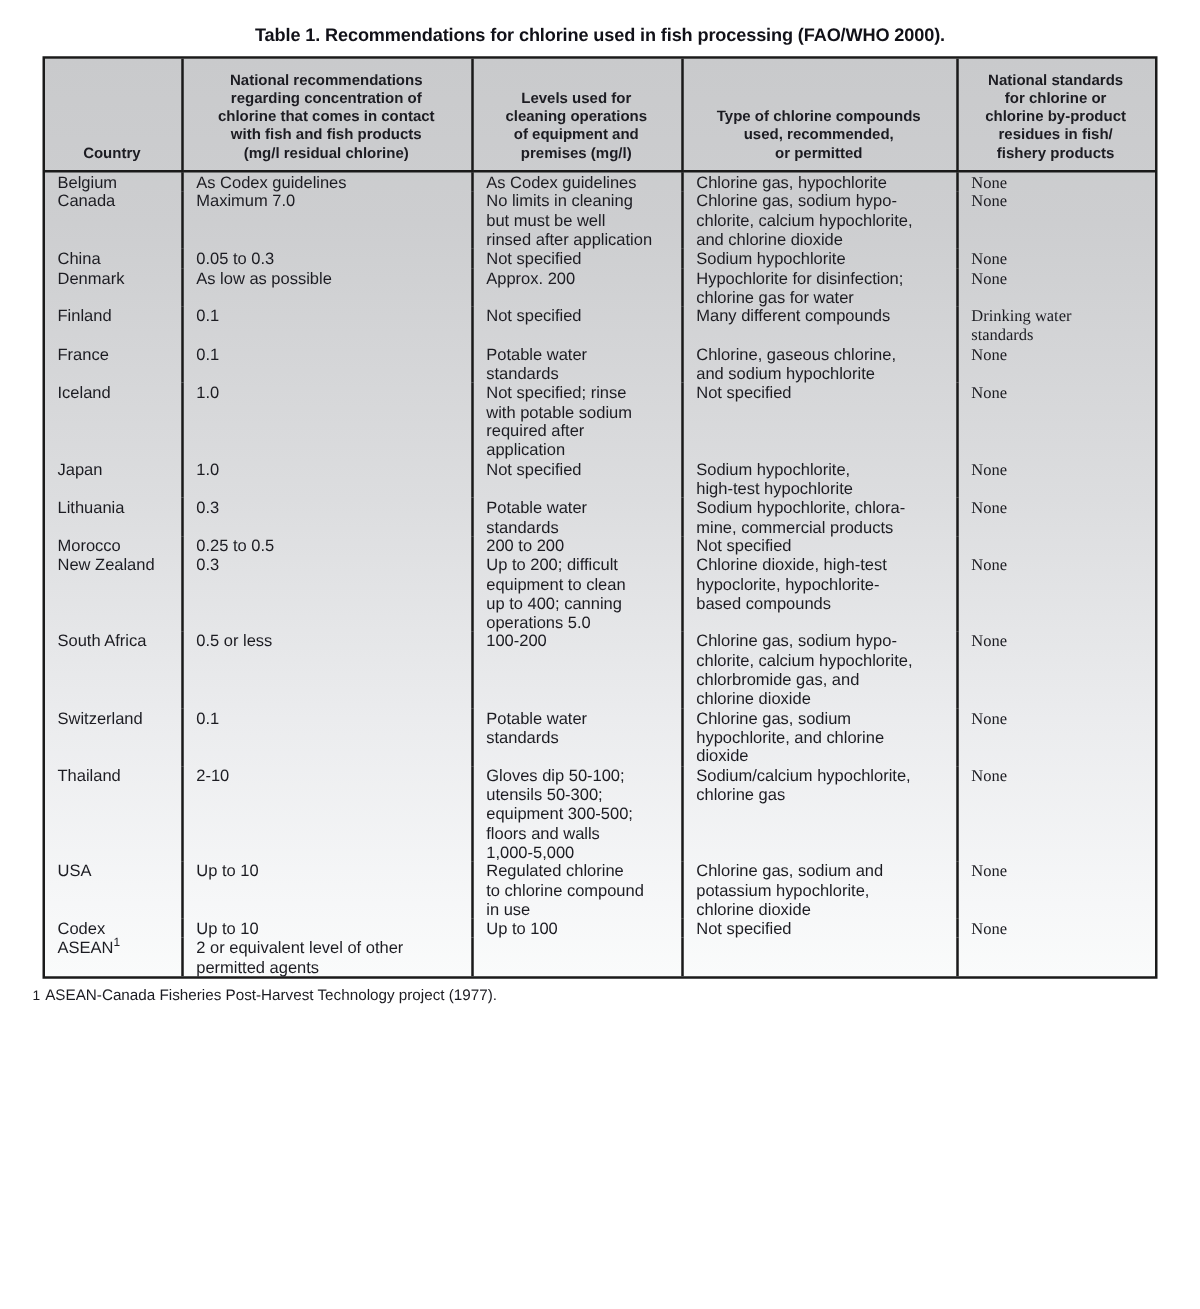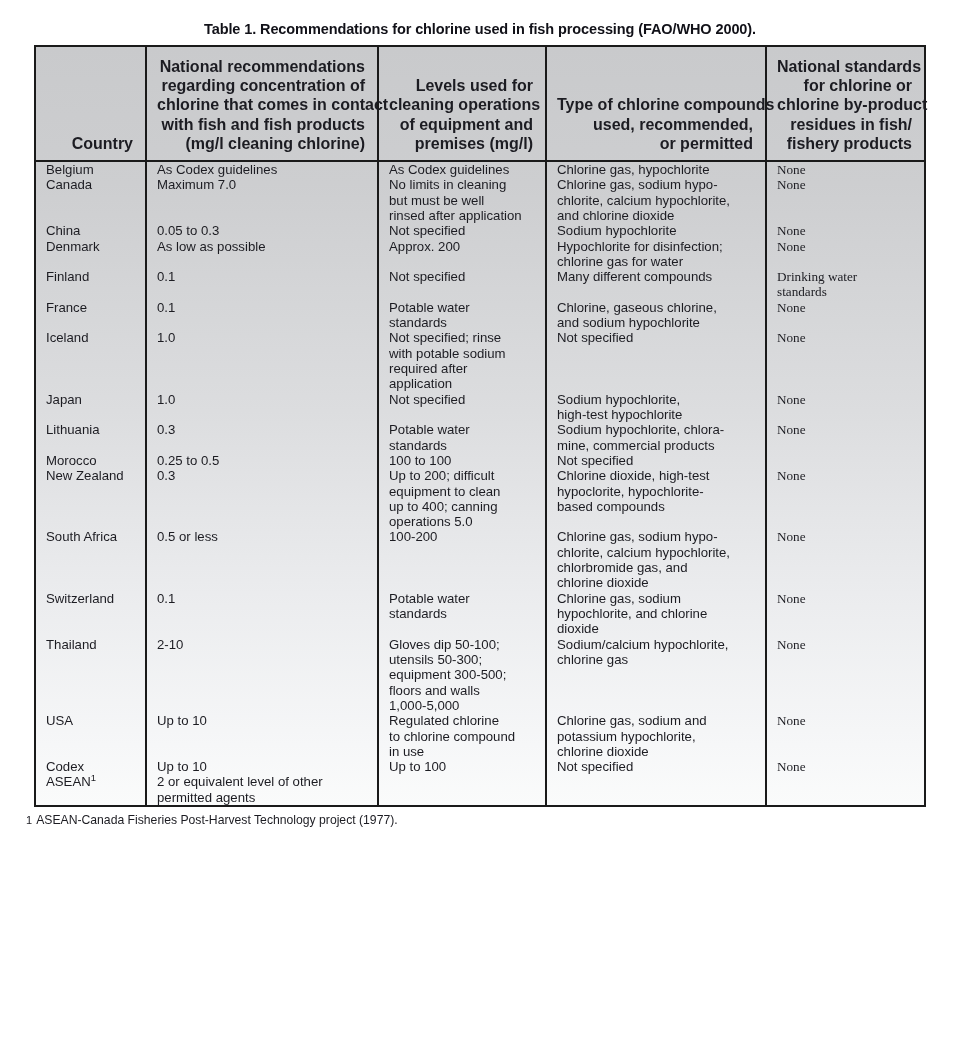--- a/index.html
+++ b/index.html
@@ -46,27 +46,27 @@
   table.fao col.c-levels  { width: 168px; }
   table.fao col.c-type    { width: 220px; }
   table.fao col.c-std     { width: 158px; }
 
   table.fao th, table.fao td {
     vertical-align: top;
     padding: 0;
     border: 0;
   }
   table.fao th {
-    text-align: right;
+    text-align: center;
     font-weight: bold;
     vertical-align: bottom;
     padding: 10px 12px 7px 10px;
     border-right: 2px solid #1a1a1a;
     border-bottom: 2px solid #1a1a1a;
-    font-size: 16px;
+    font-size: 12px;
     line-height: 1.2;
   }
   table.fao th:last-child { border-right: 0; }
   table.fao td {
     padding: 9px 10px 9px 10px;
     border-right: 2px solid #1a1a1a;
   }
   table.fao td:last-child { border-right: 0; font-family: Liberation Serif, serif; }
 
   .head-row th.th-country {
@@ -115,21 +115,21 @@
       <thead>
         <tr class="head-row">
           <th class="th-country">
               <span class="cell-line">Country</span>
             </th>
           <th>
               <span class="cell-line">National recommendations</span>
               <span class="cell-line">regarding concentration of</span>
               <span class="cell-line">chlorine that comes in contact</span>
               <span class="cell-line">with fish and fish products</span>
-              <span class="cell-line">(mg/l cleaning chlorine)</span>
+              <span class="cell-line">(mg/l residual chlorine)</span>
             </th>
           <th>
               <span class="cell-line">Levels used for</span>
               <span class="cell-line">cleaning operations</span>
               <span class="cell-line">of equipment and</span>
               <span class="cell-line">premises (mg/l)</span>
             </th>
           <th>
               <span class="cell-line">Type of chlorine compounds</span>
               <span class="cell-line">used, recommended,</span>
@@ -388,21 +388,21 @@
             <td>
               <div class="cellbox"><span>Morocco</span></div>
             </td>
             <td>
               <div class="cellbox">
                 <span class="cell-line">0.25 to 0.5</span>
               </div>
             </td>
             <td>
               <div class="cellbox">
-                <span class="cell-line">100 to 100</span>
+                <span class="cell-line">200 to 200</span>
               </div>
             </td>
             <td>
               <div class="cellbox">
                 <span class="cell-line">Not specified</span>
               </div>
             </td>
             <td>
               <div class="cellbox"></div>
             </td>

